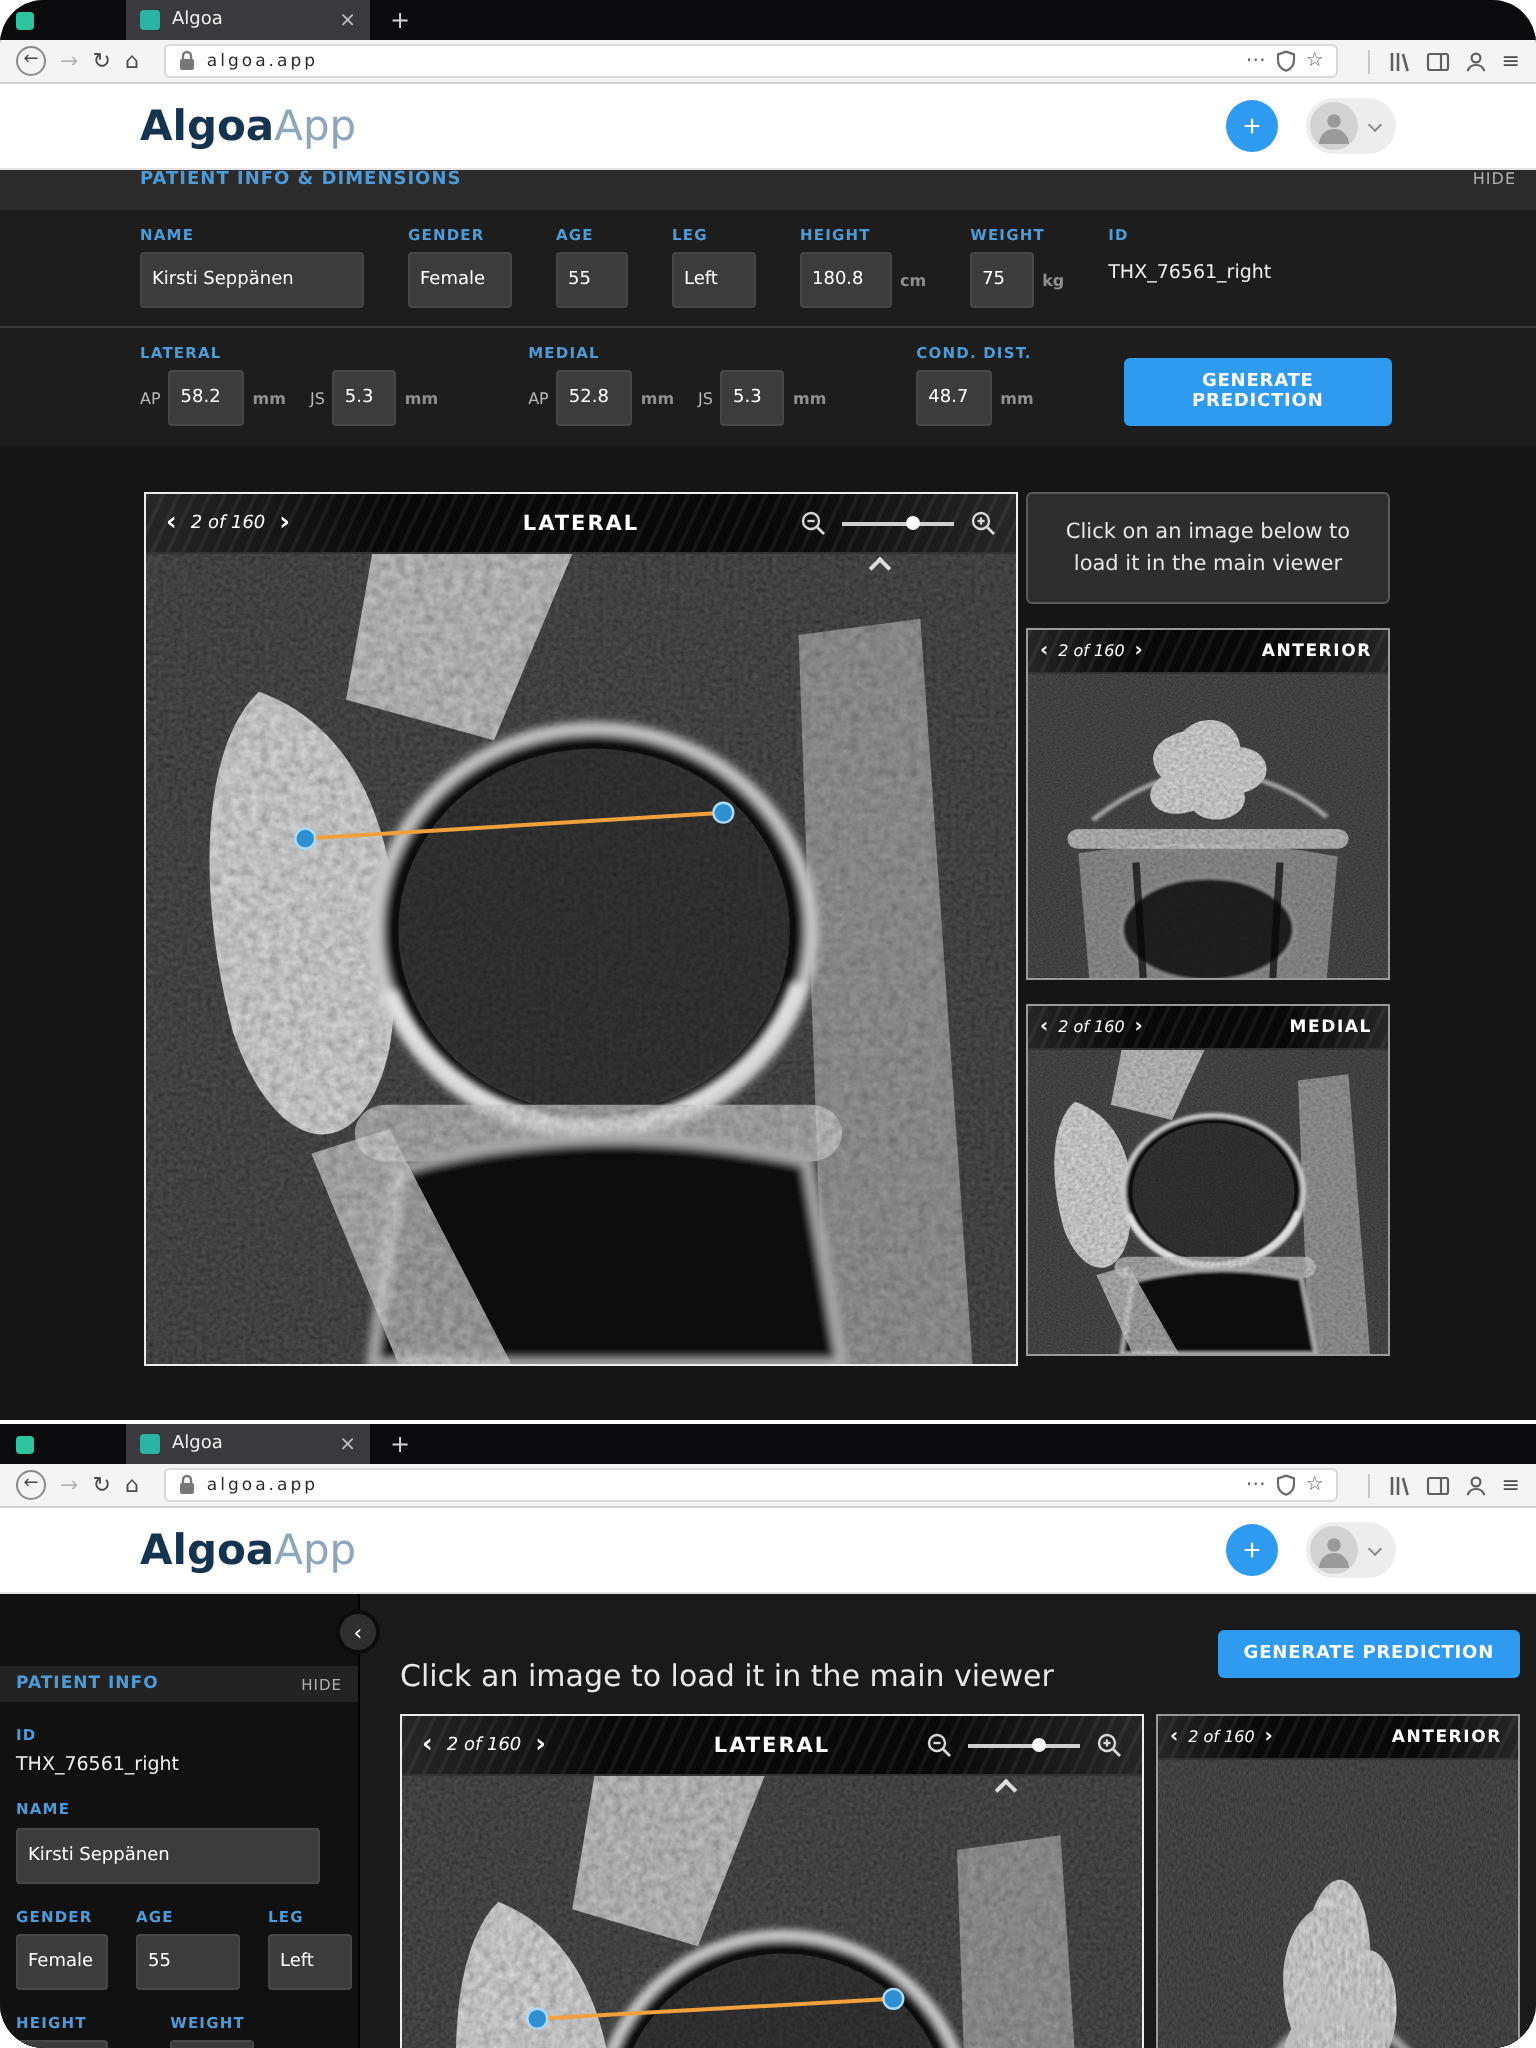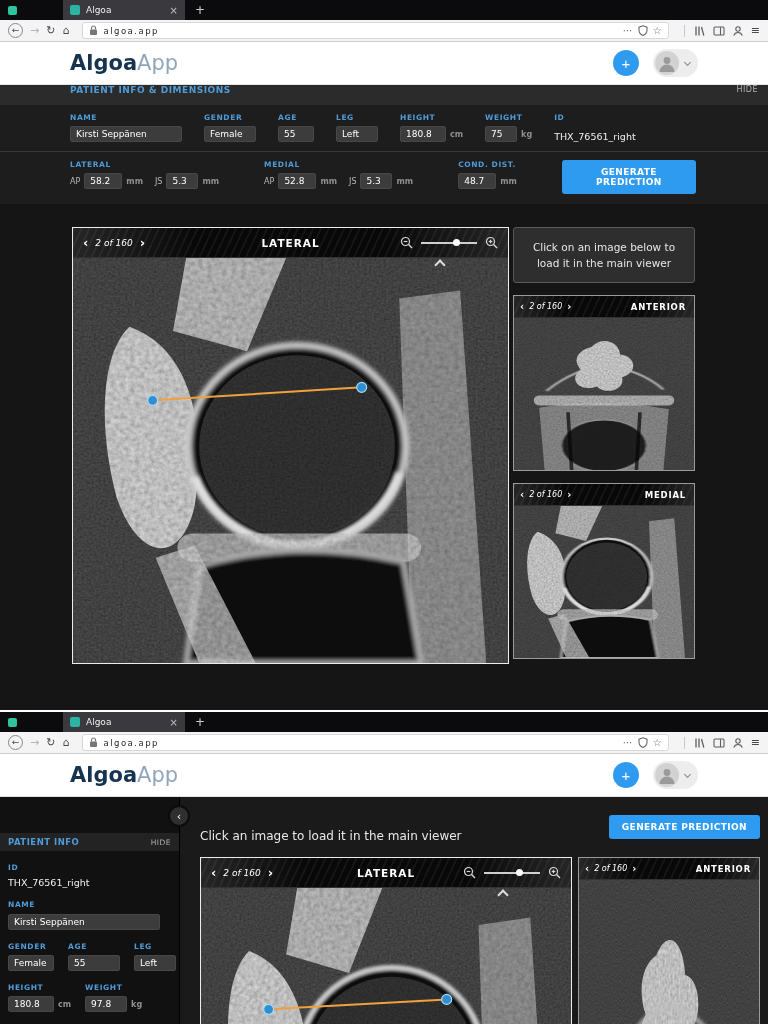--- a/index.html
+++ b/index.html
@@ -1,17 +1,17 @@
 <!DOCTYPE html>
 <html><head>
 <meta charset="utf-8">
 <style>
   * { margin:0; padding:0; box-sizing:border-box; }
   body { font-family:"DejaVu Sans", sans-serif; background:#fff; }
-  .page { position:relative; width:768px; height:1024px; overflow:hidden; background:#fff; }
+  .page { position:relative; width:768px; height:1024px; overflow:hidden; background:#fff;border-radius:22px; }
 
   .bwin { position:absolute; left:0; width:768px; overflow:hidden; background:#151515; }
   #win1 { top:0; height:710px; }
   #win2 { top:712px; height:312px; }
 
   
   .tabbar { height:20px; background:#0b0b0d; display:flex; align-items:center; padding-left:8px; }
   .winicon { width:9px; height:9px; background:#2ec4a0; border-radius:2px; margin-right:46px; }
   .tab { display:flex; align-items:center; gap:6px; background:#3a3a3e; height:20px; width:122px; padding:0 7px; }
   .favicon { width:10px; height:10px; background:#2bb3a3; border-radius:2px; flex:none; }
@@ -43,21 +43,21 @@
   
   .secbar { height:20px; background:#2b2b2b; display:flex; align-items:flex-start; padding:0 10px 0 70px; }
   .secbar .sectitle { color:#4f9bd8; font-weight:bold; font-size:9px; letter-spacing:.5px; }
   .hide { margin-left:auto; color:#b0b0b0; font-size:8px; letter-spacing:.5px; cursor:pointer; }
   .ppanel { background:#1d1d1d; padding:8px 0 10px 0; }
   .prow { display:flex; align-items:flex-start; padding:0 72px 0 70px; }
   .prow.r1 { gap:22px; }
   .prow.r2 { gap:45px; border-top:1px solid #383838; margin-top:9px; padding-top:8px; }
   .fld { display:flex; flex-direction:column; gap:4px; }
   .lbl { color:#4f9bd8; font-size:7.5px; font-weight:bold; letter-spacing:.6px; }
-  .inp { background:#3c3c3c; border:1px solid #474747; border-radius:2px; color:#fff; font-size:9px; height:16px; padding:0 5px; font-family:"DejaVu Sans",sans-serif; }
+  .inp { background:#3c3c3c; border:1px solid #474747; border-radius:2px; color:#fff; font-size:9px; height:28px; padding:0 5px; font-family:"DejaVu Sans",sans-serif; }
   .iu { display:flex; align-items:center; gap:4px; }
   .unit { color:#8f8f8f; font-size:8px;font-weight:bold; }
   .mlbl { color:#b9b9b9; font-size:8px; }
   .mlbl.js { margin-left:8px; }
   .idval { color:#efefef; font-size:9.5px; margin-top:5px; }
   .genbtn { margin-left:auto; align-self:flex-end; background:#2e9bf0; color:#fff; border:none; border-radius:3px; font-size:9px; font-weight:bold; letter-spacing:.4px; padding:7px 13px; cursor:pointer; font-family:"DejaVu Sans",sans-serif; }
 
   
   .mainarea { position:relative; height:512px; background:#151515; }
   .viewer { position:absolute; background:#000; }
@@ -98,21 +98,21 @@
   .sbar .sectitle { color:#4f9bd8; font-weight:bold; font-size:8.5px; letter-spacing:.5px; }
   .sbar .hide { font-size:7.5px; }
   .sfields { padding:0 8px; }
   .sfields .lbl { display:block; margin-top:12px; }
   .sfields .idval { display:block; margin-top:5px; }
   .srow { display:flex; gap:14px; }
   .srow .fld { gap:4px; }
   .srow .lbl { margin-top:12px; }
   .collapsebtn { position:absolute; left:168px; top:8px; width:22px; height:22px; border-radius:50%; background:#2f2f2f; border:2px solid #0c0c0c; color:#fff; font-size:11px; line-height:1; display:grid; place-items:center; cursor:pointer; z-index:6; font-family:"DejaVu Sans",sans-serif; }
   .w2main { position:absolute; left:180px; right:0; top:0; bottom:0; }
-  .w2hint { position:absolute; left:20px; top:32px; color:#e8e8e8; font-size:12px; }
+  .w2hint { position:absolute; left:20px; top:32px; color:#e8e8e8; font-size:15px; }
   .w2gen { position:absolute; right:8px; top:18px; margin-left:0; }
   .w2viewer { left:20px; top:60px; width:372px; height:402px; border:1px solid #ededed; }
   .w2thumb { position:absolute; left:398px; top:60px; width:182px; height:420px; background:#000; border:1px solid #9a9a9a; }
 </style>
 </head>
 <body>
 
 <div class="page">
 
   <section class="bwin" id="win1">

